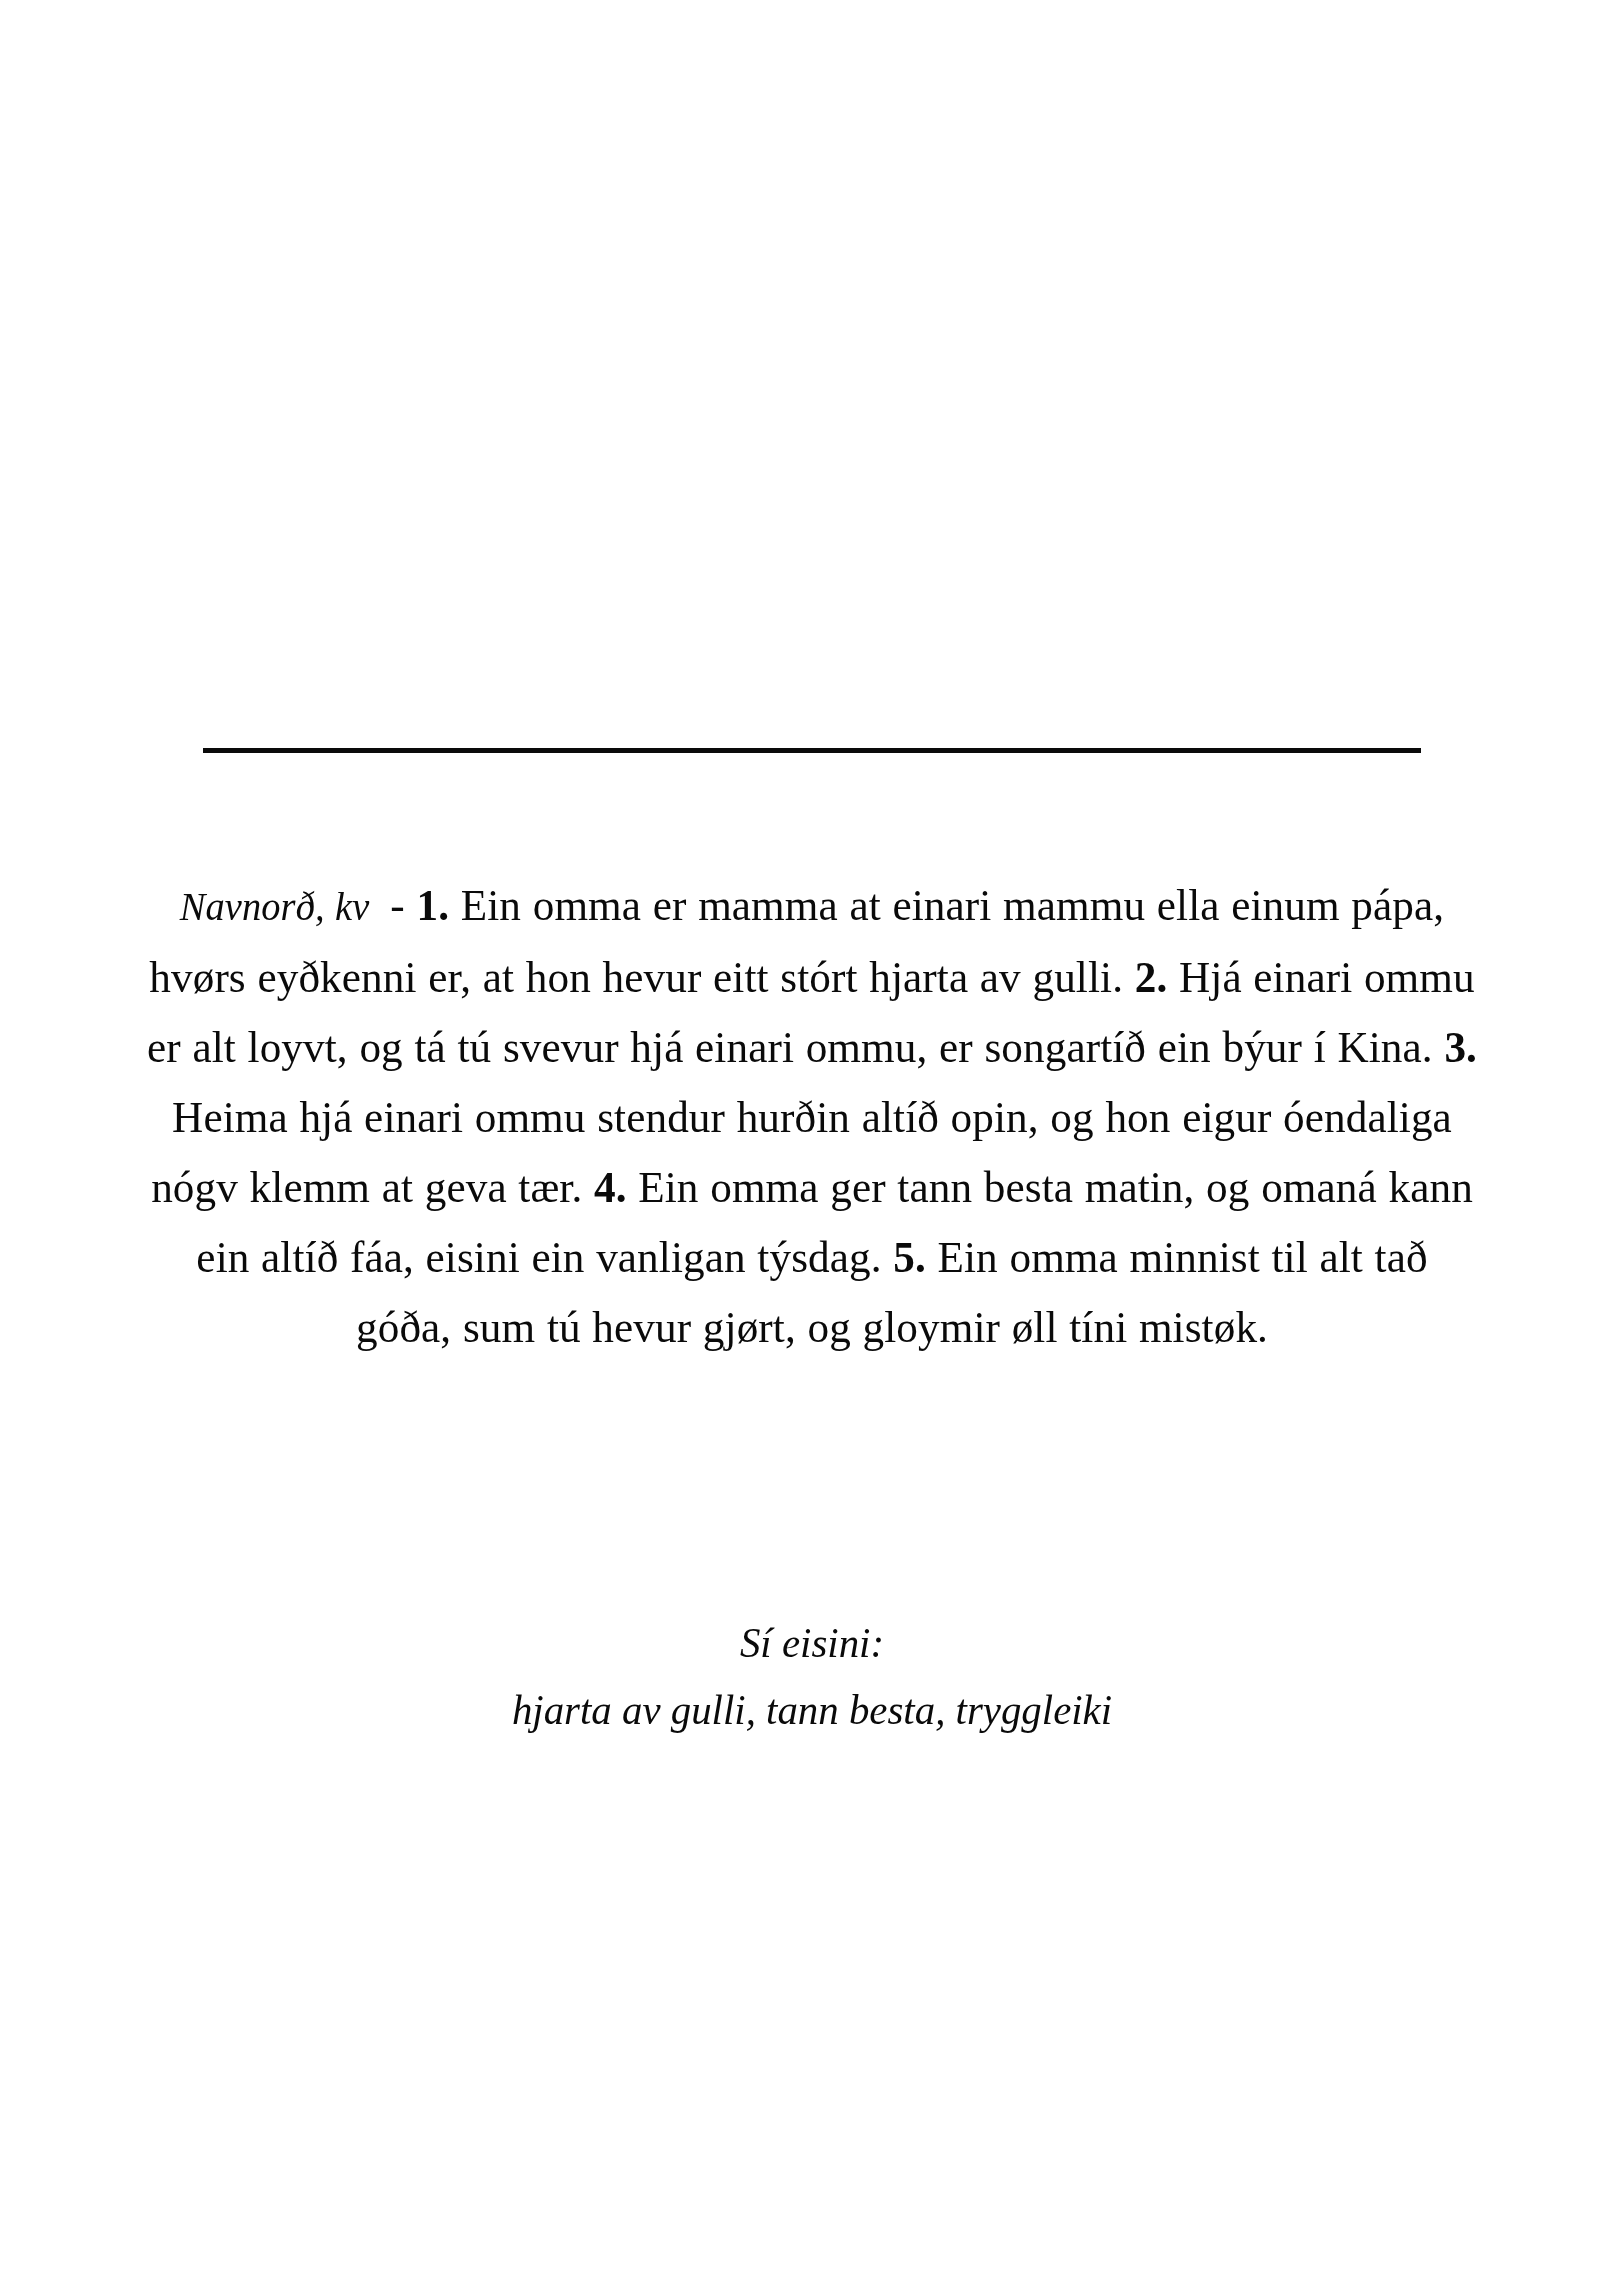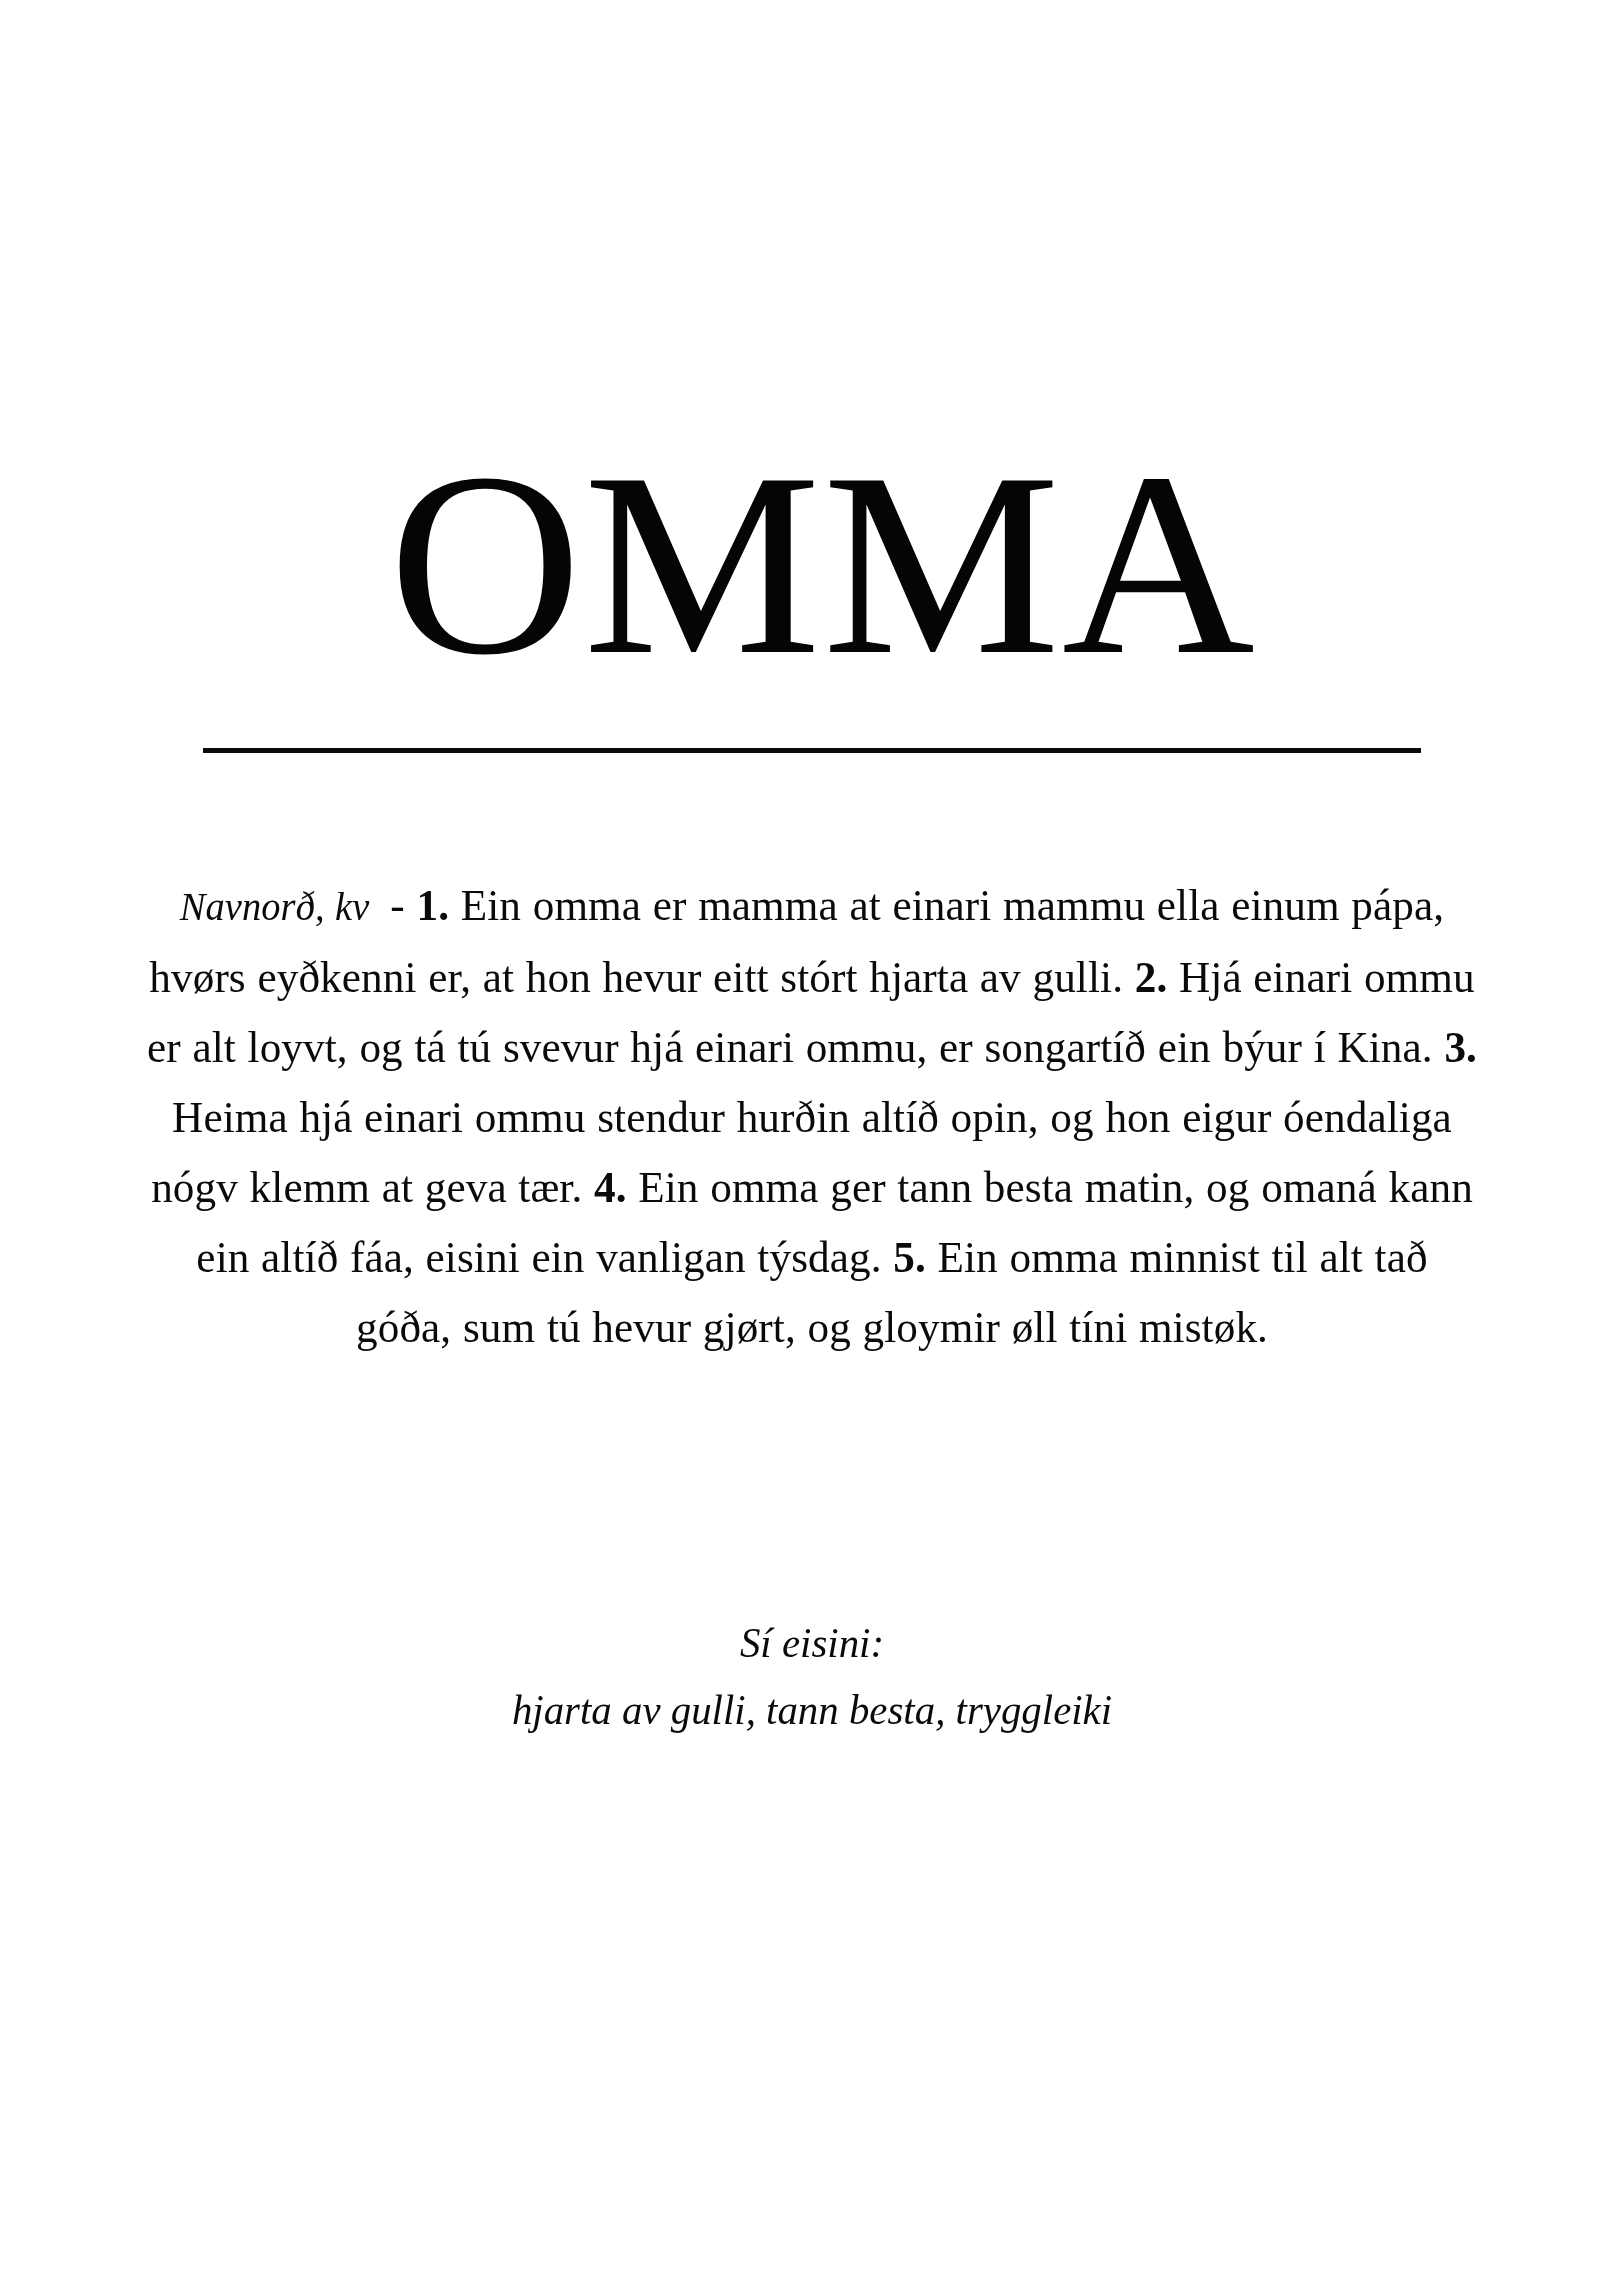--- a/index.html
+++ b/index.html
@@ -108,23 +108,20 @@
   }
   .see-also .sa-terms {
     display: block;
   }
 </style>
 </head>
 <body>
 
 <div class="page">
 
-  <div class="title-block">
-    <h1 class="title">OMMA</h1>
-  </div>
 
   <div class="divider-wrap">
     <span class="divider"></span>
   </div>
 
   <div class="definition">
     <span class="pos">Navnorð, kv</span><span class="pos">&nbsp;&nbsp;</span><span class="dash">-</span>
     <span class="num">1.</span>
     <span>Ein omma er mamma at einari mammu ella einum pápa, hvørs eyðkenni er, at hon hevur eitt stórt hjarta av gulli.</span>
     <span class="num">2.</span>

